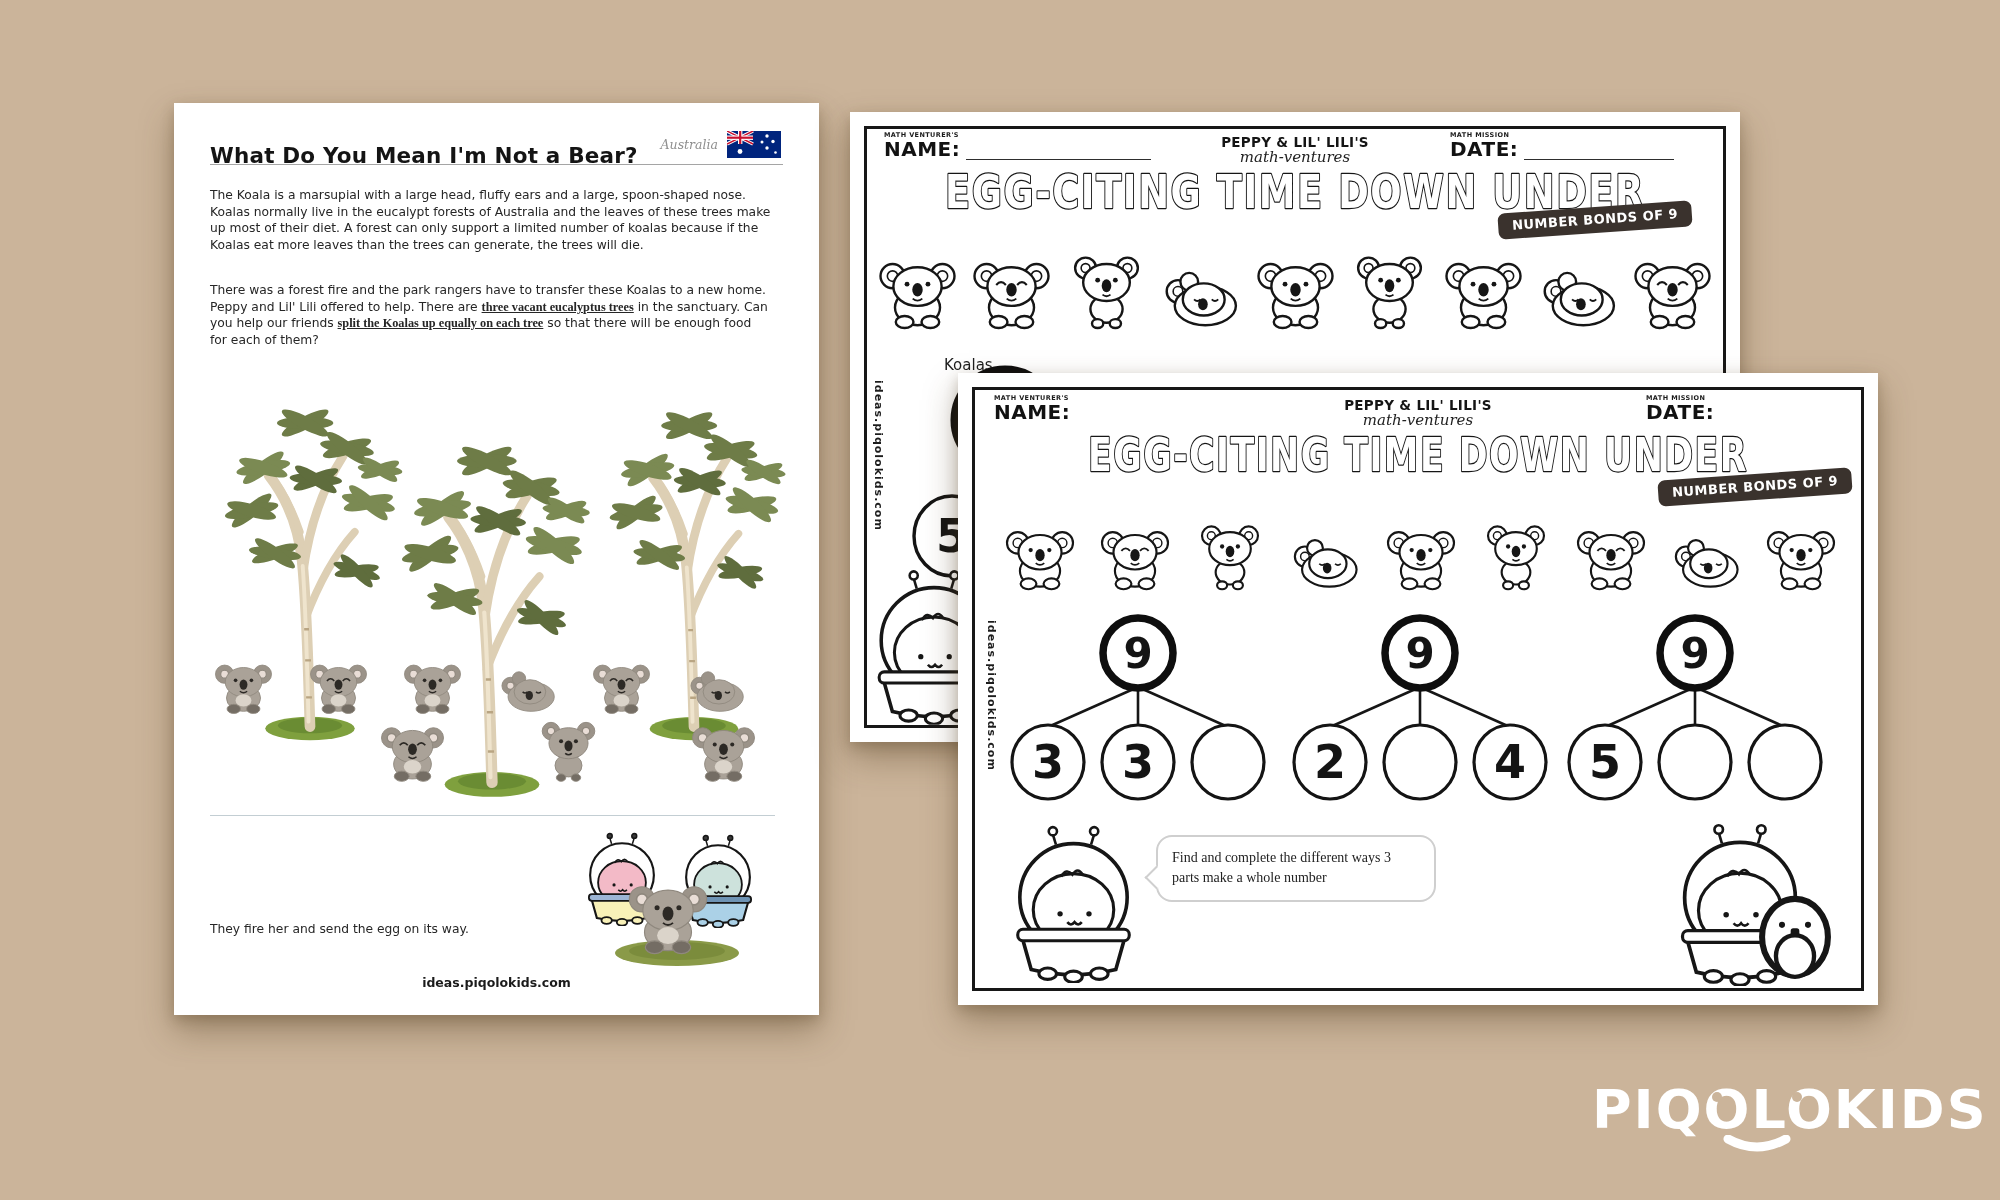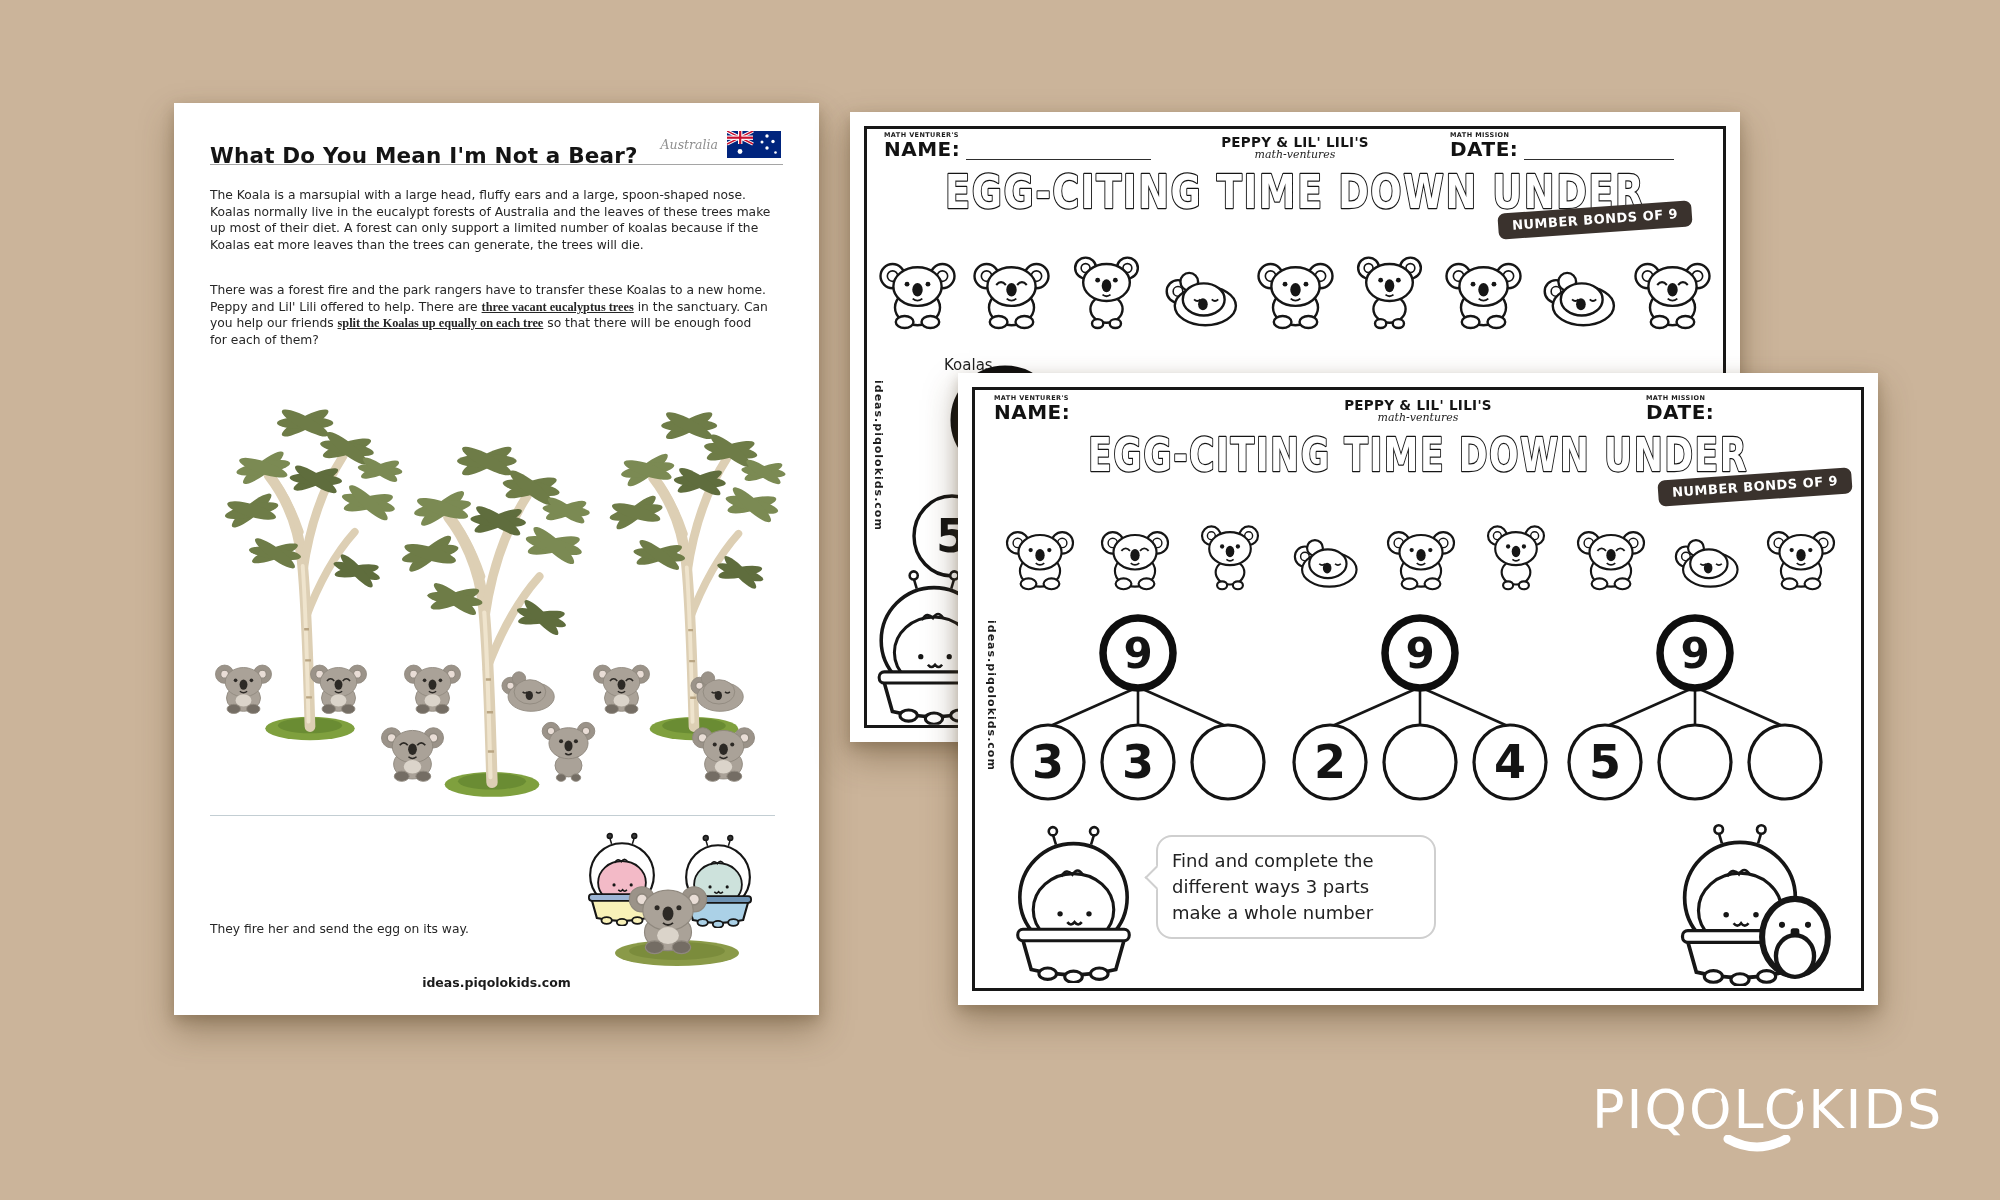--- a/index.html
+++ b/index.html
@@ -14,21 +14,21 @@
   .front-sheet{left:958px;top:373px;width:920px;height:632px;z-index:3;overflow:hidden;}
   .frame{position:absolute;inset:14px;border:3.5px solid #171717;pointer-events:none;}
 
   
   .id-block{position:absolute;line-height:1.05;}
   .sub-label{display:block;font-size:6.5px;font-weight:700;letter-spacing:.4px;color:#1b1b1b;}
   .big-label{font-size:20px;font-weight:800;color:#121212;letter-spacing:.5px;}
   .write-line{display:inline-block;border-bottom:1.7px solid #2e2e2e;height:15px;vertical-align:bottom;margin-left:6px;}
   .brand{position:absolute;left:50%;transform:translateX(-50%);text-align:center;white-space:nowrap;}
   .brand-1{font-size:13.5px;font-weight:800;letter-spacing:.3px;color:#151515;}
-  .brand-2{font-size:11px;font-style:italic;font-family:"DejaVu Serif","Liberation Serif",serif;color:#222;margin-top:-2px;}
+  .brand-2{font-size:15px;font-style:italic;font-family:"DejaVu Serif","Liberation Serif",serif;color:#222;margin-top:-2px;}
   .bubble-title{position:absolute;overflow:visible;}
   .bubble-title text{fill:#fff;stroke:#161616;stroke-width:2.4px;paint-order:stroke;stroke-linejoin:round;
         font-family:"DejaVu Sans","Liberation Sans",sans-serif;font-weight:800;font-size:47px;letter-spacing:2px;}
   .badge{position:absolute;background:#3a322d;color:#fff;font-weight:800;font-size:13px;letter-spacing:.5px;
         padding:5px 14px 6px;border-radius:7px;transform:rotate(-4deg);white-space:nowrap;}
   .side-text{position:absolute;writing-mode:vertical-rl;font-size:11px;font-weight:800;letter-spacing:1px;color:#1c1c1c;}
 
   
   .koala-row{position:absolute;display:flex;justify-content:space-between;align-items:flex-end;}
   .k-out{--ln:#161616;--lw:3;--ear:#fff;--inner:#fff;--body:#fff;--feet:#fff;--dark:#161616;--belly:transparent;}
@@ -39,21 +39,21 @@
   .bond line{stroke:#161616;stroke-width:2.6px;}
   .bond .whole{fill:#fff;stroke:#0e0e0e;stroke-width:7.5px;}
   .bond .part{fill:#fff;stroke:#141414;stroke-width:3.2px;}
   .bond text{font-weight:800;fill:#141414;text-anchor:middle;
         font-family:"DejaVu Sans","Liberation Sans",sans-serif;}
   .bond .wt{font-size:42px;}
   .bond .pt{font-size:46px;}
 
   
   .speech{position:absolute;background:#fff;border:2.5px solid #cfcfcf;border-radius:16px;
-        padding:11px 14px;font-size:18px;line-height:1.45;color:#222;}
+        padding:11px 14px;font-size:14px;line-height:1.45;color:#222;font-family:Liberation Serif, serif;}
   .speech .tail{position:absolute;width:15px;height:15px;background:#fff;transform:rotate(45deg);}
   .tail-left{left:-10px;top:32px;border-left:2.5px solid #cfcfcf;border-bottom:2.5px solid #cfcfcf;}
   .tail-right{right:-10px;top:38px;border-right:2.5px solid #cfcfcf;border-top:2.5px solid #cfcfcf;}
 
   
   .r-title{position:absolute;left:36px;top:26px;font-size:21.5px;font-weight:800;color:#141414;letter-spacing:.2px;}
   .country{position:absolute;right:38px;top:28px;display:flex;align-items:center;gap:9px;}
   .country-label{font-style:italic;color:#8f8f8f;font-size:12.5px;font-family:"DejaVu Serif","Liberation Serif",serif;}
   .r-rule{position:absolute;left:36px;right:36px;top:61px;border-top:1px solid #a5a5a5;}
   .r-p{position:absolute;left:36px;width:562px;font-size:12.3px;line-height:16.6px;color:#262626;}
@@ -62,21 +62,21 @@
   .r-footer{position:absolute;left:0;right:0;top:872px;text-align:center;font-weight:800;font-size:12.5px;color:#1b1b1b;}
   .tree{position:absolute;}
   .egg-scene{position:absolute;left:400px;top:712px;width:200px;height:180px;}
   .egg-scene svg{position:absolute;}
   .egg-out{--ant:#fff;--blob:#fff;--basket:#fff;--rim:#fff;}
   .egg-pink{--ant:#3a3a3a;--blob:#f3bac7;--basket:#f8f1b8;--rim:#9cb5d5;}
   .egg-blue{--ant:#3a3a3a;--blob:#cde2dc;--basket:#abd1e7;--rim:#6e93b4;}
 
   
   .logo{position:absolute;left:1592px;top:1078px;width:390px;height:92px;color:#fff;}
-  .logo-text{font-size:54px;font-weight:400;letter-spacing:2px;color:#fff;}
+  .logo-text{font-size:54px;font-weight:700;letter-spacing:2px;color:#fff;}
   .logo .eye{position:absolute;width:10px;height:10px;border-radius:50%;background:#cbb49a;top:14px;}
   .logo .e1{left:120px;} .logo .e2{left:200px;}
   .logo .smile{position:absolute;left:131px;top:57px;}
 </style>
 </head>
 <body>
 
 <svg width="0" height="0" style="position:absolute" aria-hidden="true">
   <defs>
 

